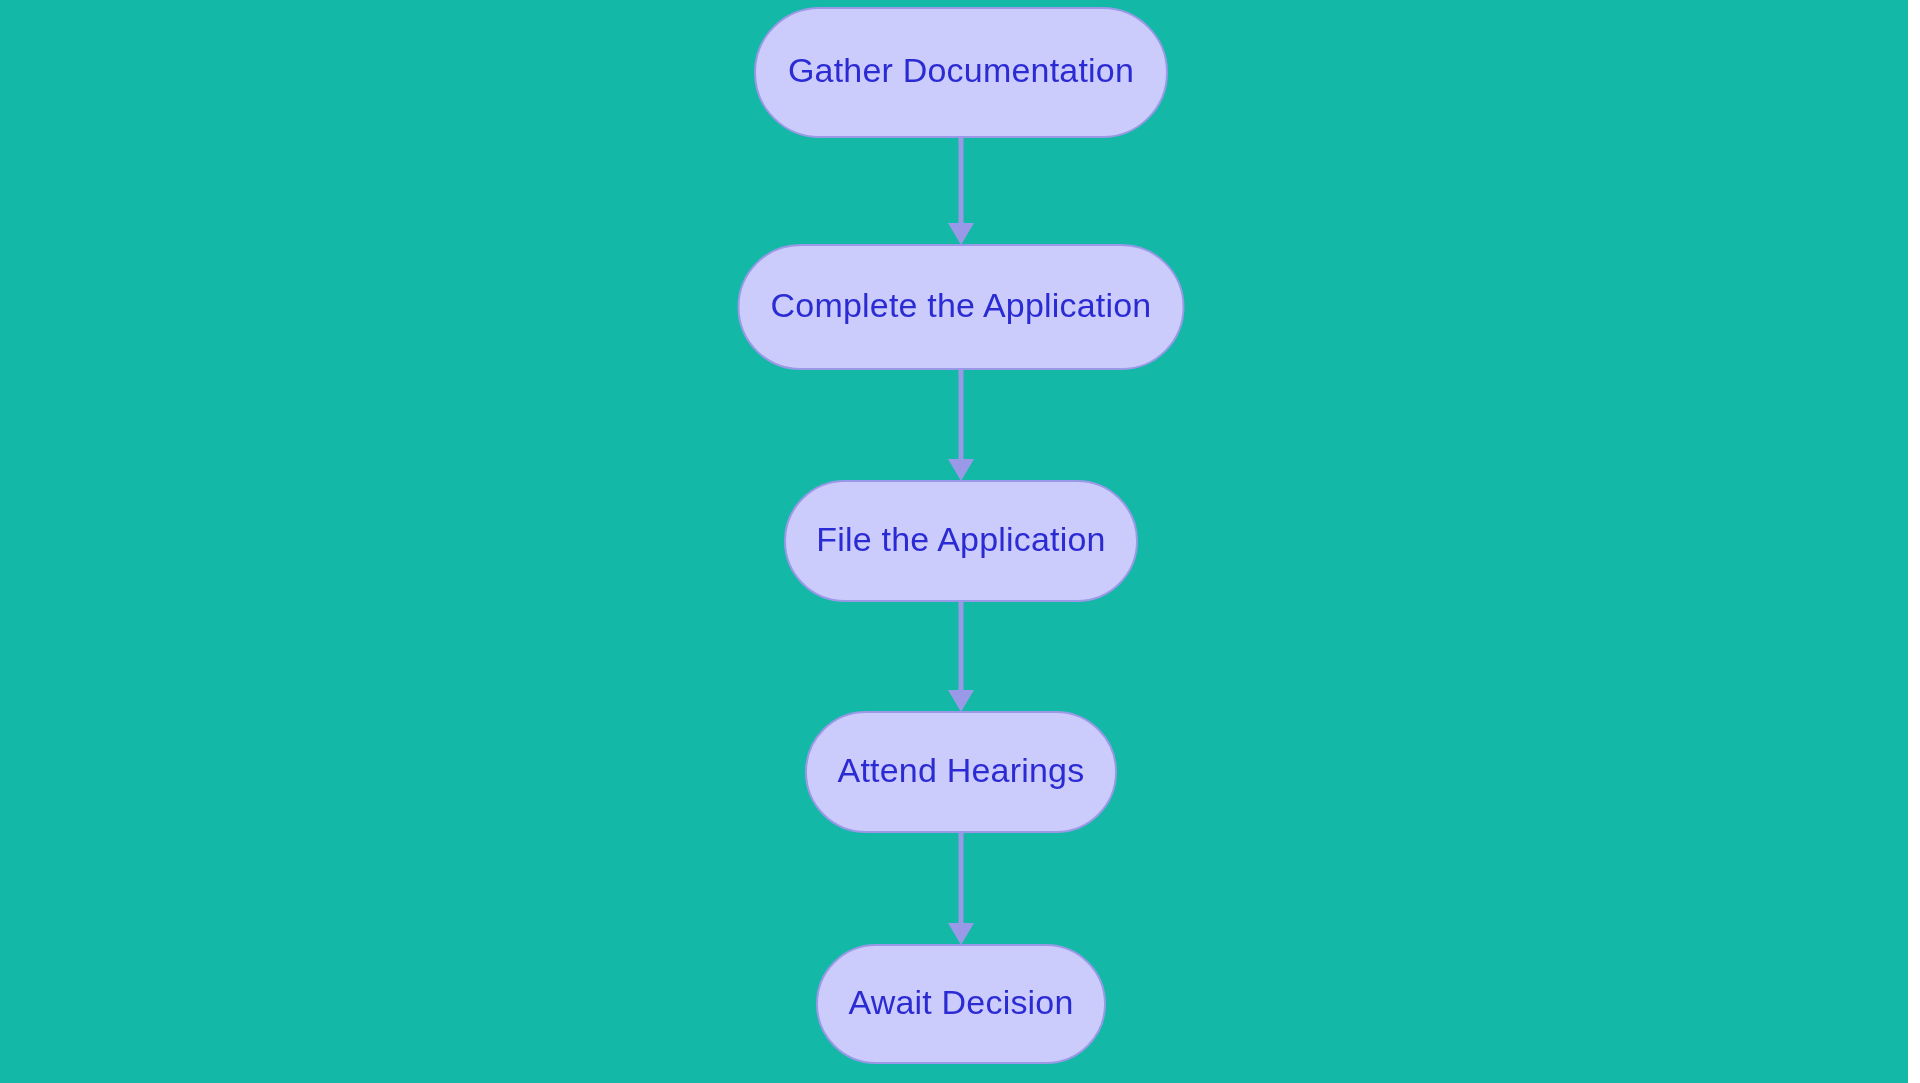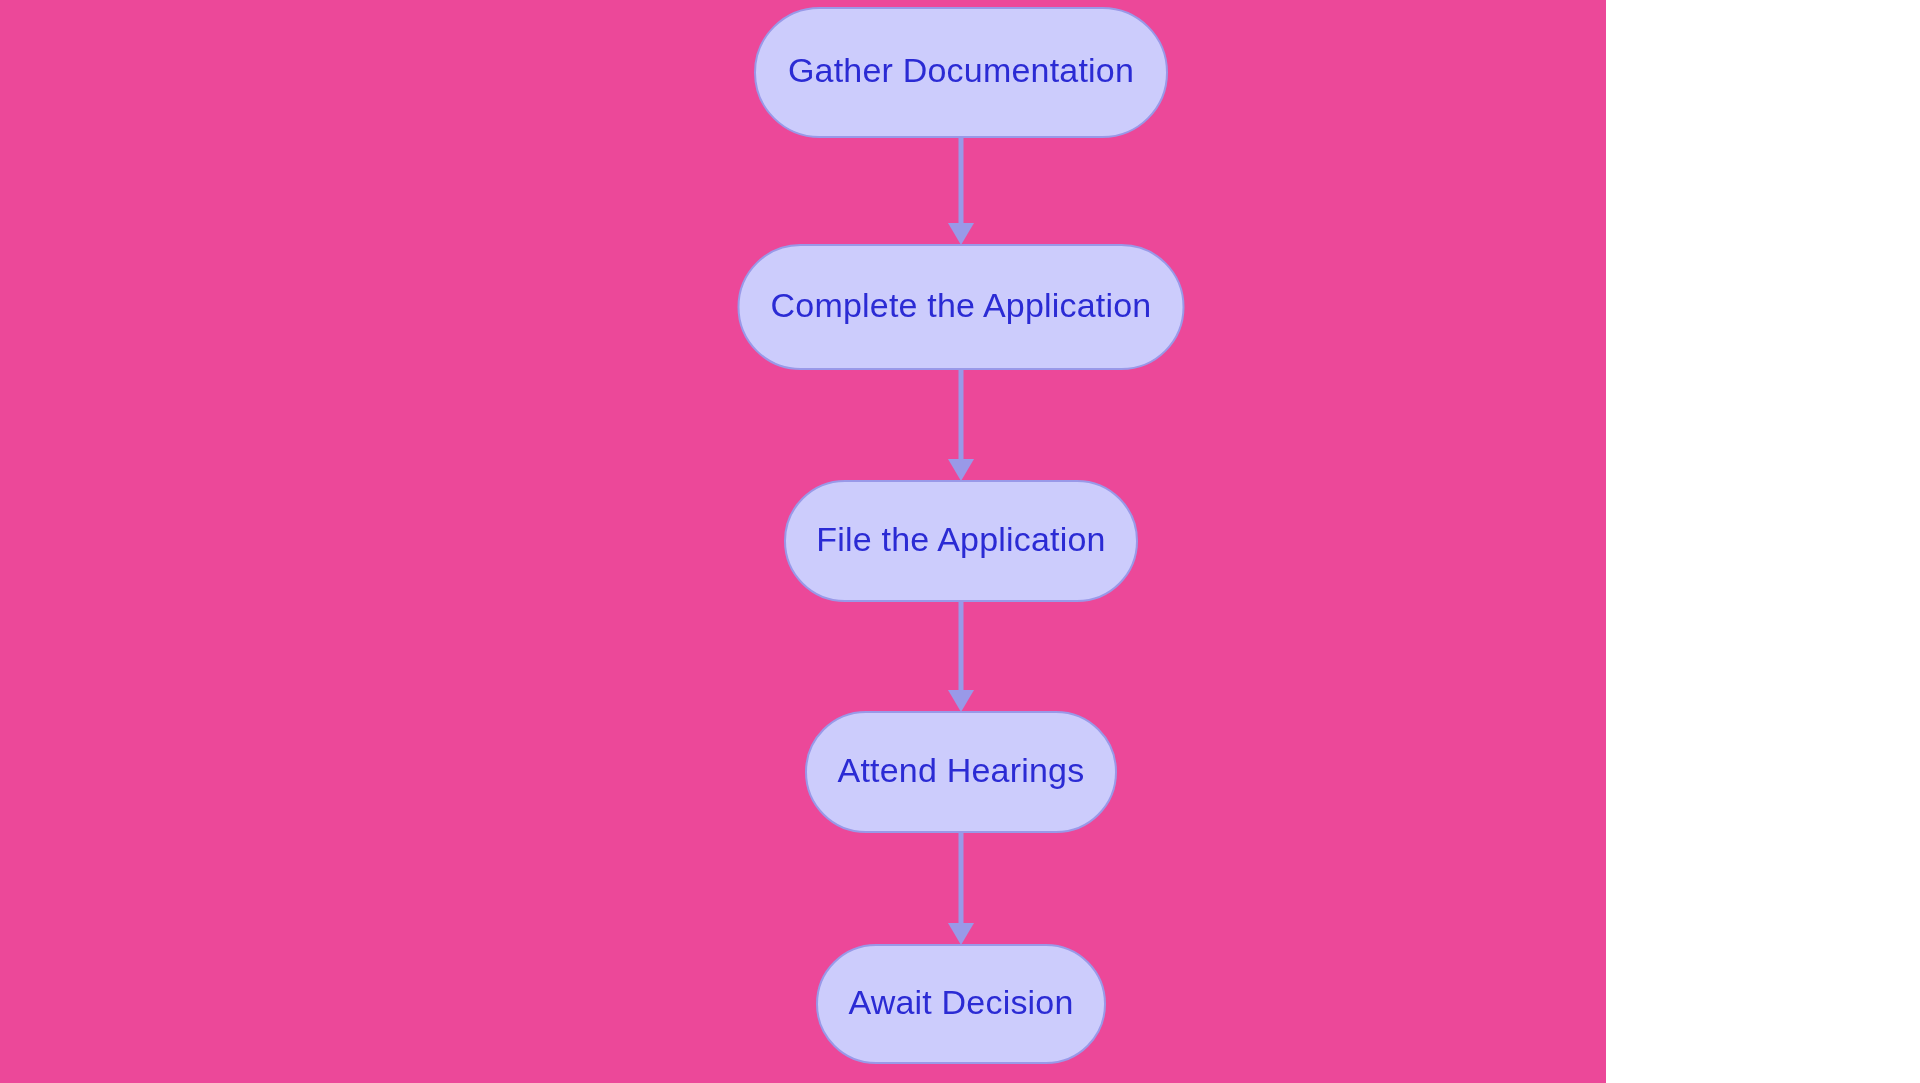--- a/index.html
+++ b/index.html
@@ -9,23 +9,23 @@
     background: #ffffff;
   }
   body {
     width: 1920px;
     height: 1083px;
     overflow: hidden;
     font-family: "Liberation Sans", sans-serif;
   }
   #flow-root {
     position: relative;
-    width: 1606px;
+    width: 1908px;
     height: 1083px;
-    background: #ec4899;
+    background: #14b8a6;
   }
   #flow-svg {
     position: absolute;
     left: 0;
     top: 0;
     width: 1920px;
     height: 1083px;
     display: block;
   }
   .node-shape {

